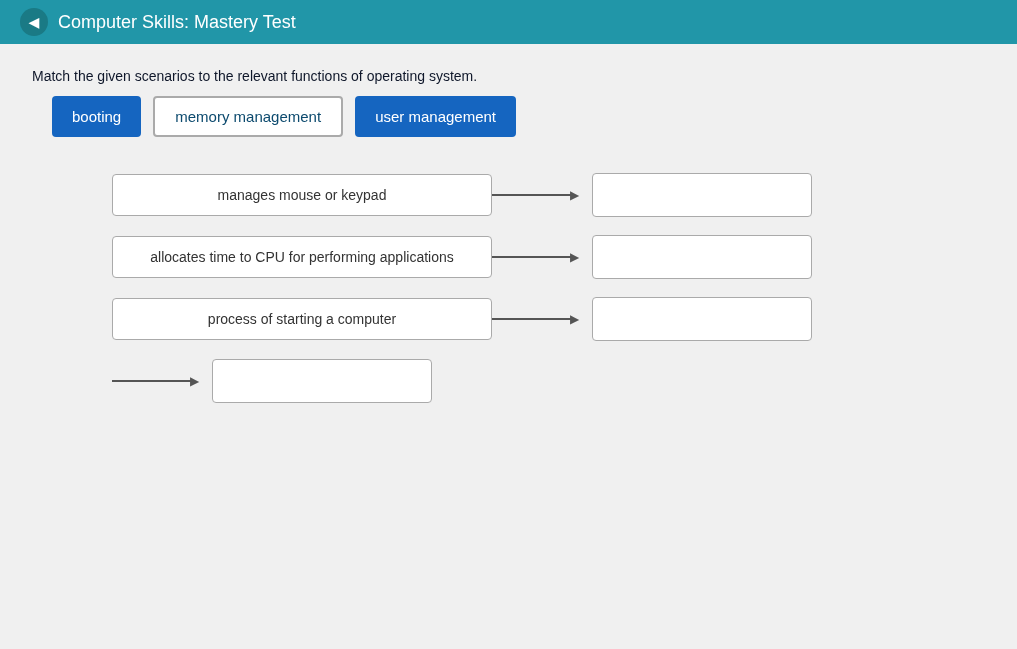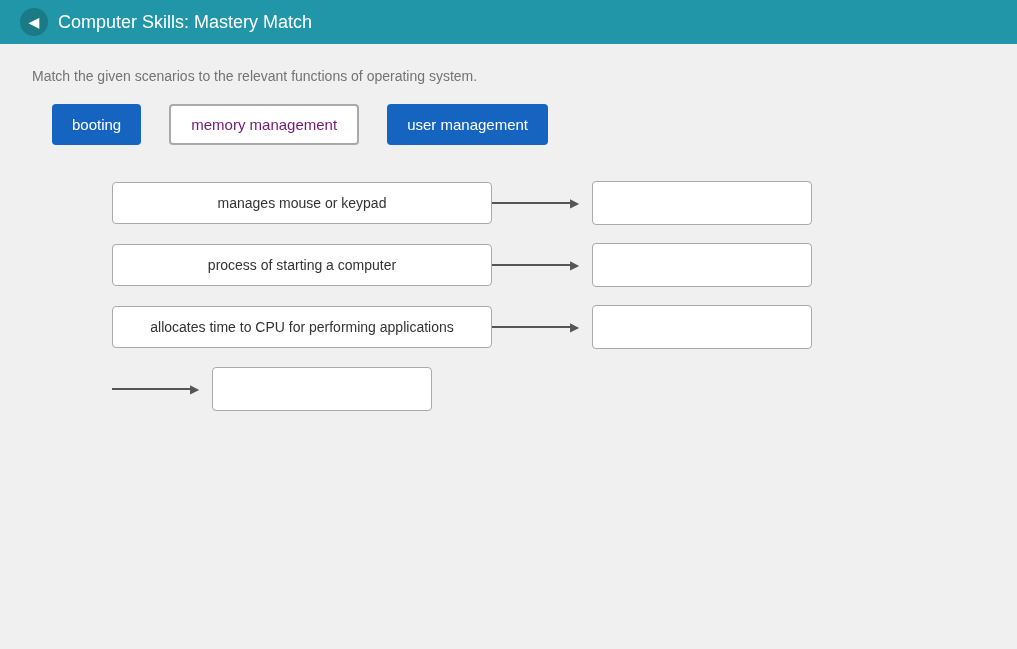--- a/index.html
+++ b/index.html
@@ -42,46 +42,46 @@
     }
 
     .main-content {
       background: #f0f0f0;
       padding: 24px 32px;
       min-height: calc(649px - 44px);
     }
 
     .instruction {
       font-size: 14px;
-      color: #737373;
-      margin-bottom: 20px;
+      color: #0f172a;
+      margin-bottom: 12px;
     }
 
     .answer-bank {
       display: flex;
       flex-wrap: wrap;
-      gap: 28px;
+      gap: 12px;
       margin-bottom: 36px;
       padding-left: 20px;
     }
 
     .answer-chip {
       background: #1565c0;
       color: white;
       padding: 10px 20px;
       border-radius: 4px;
       font-size: 15px;
       cursor: pointer;
       border: none;
       display: inline-block;
     }
 
     .answer-chip.outline {
       background: white;
-      color: #701a75;
+      color: #0c4a6e;
       border: 2px solid #aaa;
     }
 
     .matching-area {
       display: flex;
       flex-direction: column;
       gap: 18px;
       padding-left: 80px;
     }
 
@@ -133,21 +133,21 @@
       min-height: 44px;
       font-size: 14px;
       color: #333;
     }
   </style>
 </head>
 <body>
 
 <div class="header-bar">
   <div class="back-icon">◀</div>
-  <span>Computer Skills: Mastery Match</span>
+  <span>Computer Skills: Mastery Test</span>
 </div>
 
 <div class="main-content">
 
   <p class="instruction">Match the given scenarios to the relevant functions of operating system.</p>
 
   <div class="answer-bank">
     <button class="answer-chip">booting</button>
     <button class="answer-chip outline">memory management</button>
     <button class="answer-chip">user management</button>
@@ -155,27 +155,27 @@
 
   <div class="matching-area">
 
     <div class="match-row">
       <div class="match-question-box">manages mouse or keypad</div>
       <div class="arrow-line"></div>
       <div class="match-answer-box"></div>
     </div>
 
     <div class="match-row">
-      <div class="match-question-box">process of starting a computer</div>
+      <div class="match-question-box">allocates time to CPU for performing applications</div>
       <div class="arrow-line"></div>
       <div class="match-answer-box"></div>
     </div>
 
     <div class="match-row">
-      <div class="match-question-box">allocates time to CPU for performing applications</div>
+      <div class="match-question-box">process of starting a computer</div>
       <div class="arrow-line"></div>
       <div class="match-answer-box"></div>
     </div>
 
     <div class="match-row">
       <div class="arrow-line"></div>
       <div class="match-answer-box"></div>
     </div>
 
   </div>

